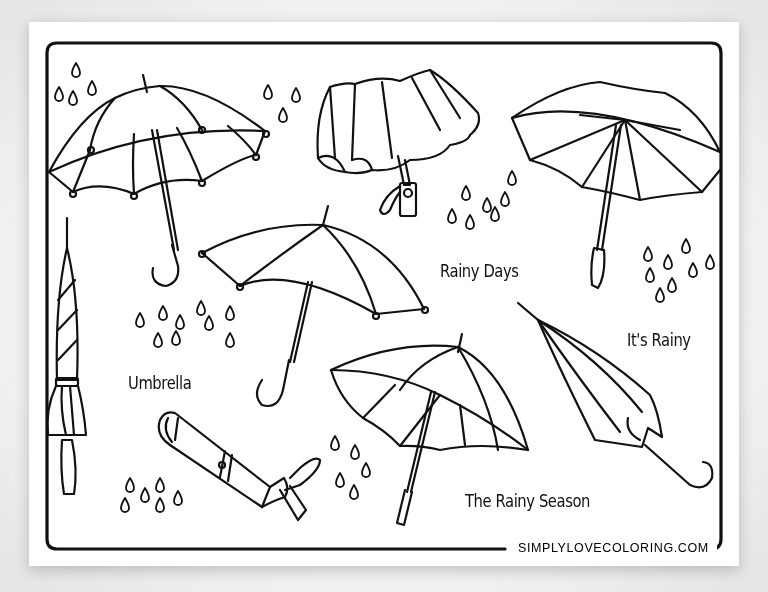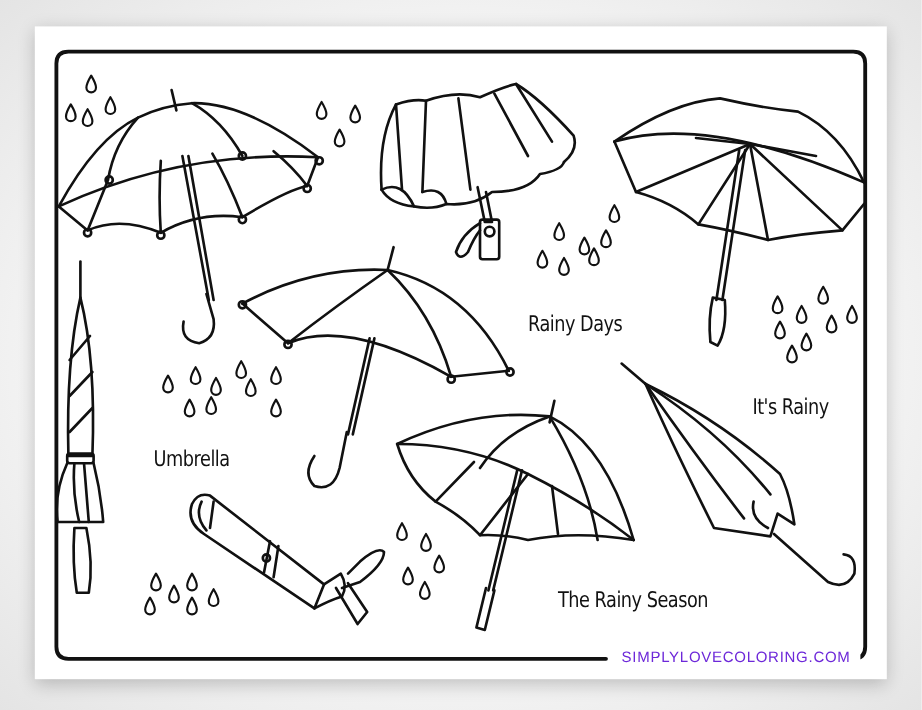--- a/index.html
+++ b/index.html
@@ -5,21 +5,21 @@
   html, body { margin:0; padding:0; }
   body { width:768px; height:592px; background:#ececec; position:relative; overflow:hidden;
          font-family:"Liberation Sans", sans-serif; }
   .bg { position:absolute; inset:0; background:radial-gradient(ellipse at center, #f7f7f7 55%, #e4e4e4 100%); }
   .sheet { position:absolute; left:29px; top:22px; width:710px; height:544px; background:#fff;
            box-shadow:0 4px 14px rgba(0,0,0,0.22); }
   svg.art { position:absolute; left:0; top:0; width:768px; height:592px; }
   .label { position:absolute; font-family:"DejaVu Sans", sans-serif; color:#111; letter-spacing:-0.5px;
            font-size:18px; transform:scaleX(0.82); transform-origin:left top; }
   .credit { position:absolute; left:510px; top:541px; background:#fff; padding:0 8px;
-            font-family:"Liberation Sans", sans-serif; font-size:12.5px; letter-spacing:0.6px; color:#6d28d9; }
+            font-family:"Liberation Sans", sans-serif; font-size:12.5px; letter-spacing:0.6px; color:#000000; }
 </style>
 </head>
 <body>
 
 <div class="bg"></div>
 <div class="sheet"></div>
 
 <svg class="art" viewBox="0 0 768 592" fill="none" stroke="#111" stroke-width="2.2" stroke-linecap="round" stroke-linejoin="round">
   <defs>
     <path id="drop" d="M0,-7 C3,-2 4,1 4,3 A4,4 0 0 1 -4,3 C-4,1 -3,-2 0,-7 Z"></path>

